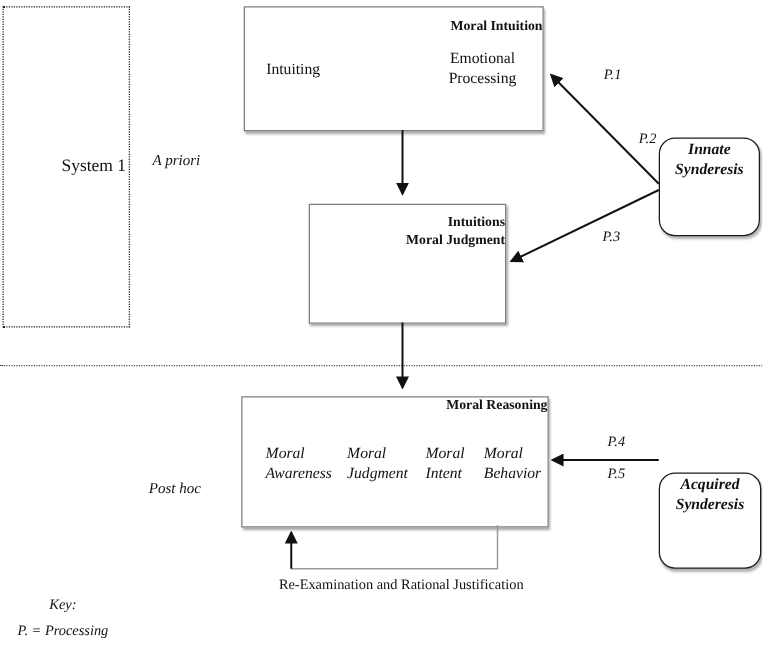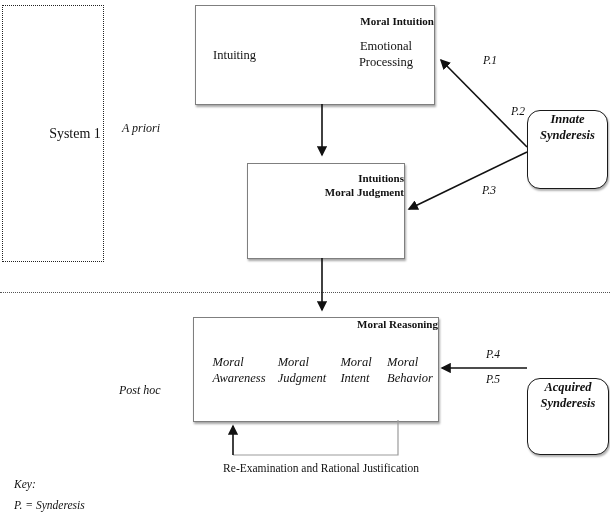--- a/index.html
+++ b/index.html
@@ -53,21 +53,21 @@
   .separator{position:absolute;left:0;top:292px;width:610px;border-top:1px dotted #555;}
   
   .prop-label{position:absolute;font-style:italic;font-size:11.5px;transform:translateX(-50%);white-space:nowrap;}
   .p1{left:490px;top:54px;} .p2{left:518px;top:70px;margin-top:35px;} .p3{left:489px;top:184px;}
   .p4{left:493px;top:348px;} .p5{left:493px;top:373px;}
   
   .connector-svg{position:absolute;left:0;top:0;width:610px;height:517px;pointer-events:none;}
   
   .reexam-label{position:absolute;left:321px;top:462px;transform:translateX(-50%);font-size:11.5px;white-space:nowrap;}
   .key-block{position:absolute;left:14px;top:478px;font-style:italic;font-size:11.5px;}
-  .key-line{margin:0 0 9px 0;}
+  .key-line{margin:0 0 9px 0;text-align:center;}
 </style>
 </head>
 <body>
 
 <div class="canvas">
 
   <div class="system-frame frame-s1">
     <span class="sys-label">System 1</span>
   </div>
   <div class="mode-label apriori">A priori</div>
@@ -144,16 +144,16 @@
     <line x1="527" y1="152" x2="409" y2="209" stroke="#111" stroke-width="1.6" marker-end="url(#ah)"></line>
     <line x1="527" y1="368" x2="442" y2="368" stroke="#111" stroke-width="1.6" marker-end="url(#ah)"></line>
     <polyline points="398,420 398,455 233,455" fill="none" stroke="#9b9b9b" stroke-width="1.2"></polyline>
     <line x1="233" y1="455" x2="233" y2="426" stroke="#111" stroke-width="1.6" marker-end="url(#ah)"></line>
   </svg>
 
   <div class="reexam-label">Re-Examination and Rational Justification</div>
 
   <div class="key-block">
     <p class="key-line">Key:</p>
-    <p class="key-line">P. = Synderesis</p>
+    <p class="key-line">P. = Processing</p>
   </div>
 
 </div>
 
 </body></html>

